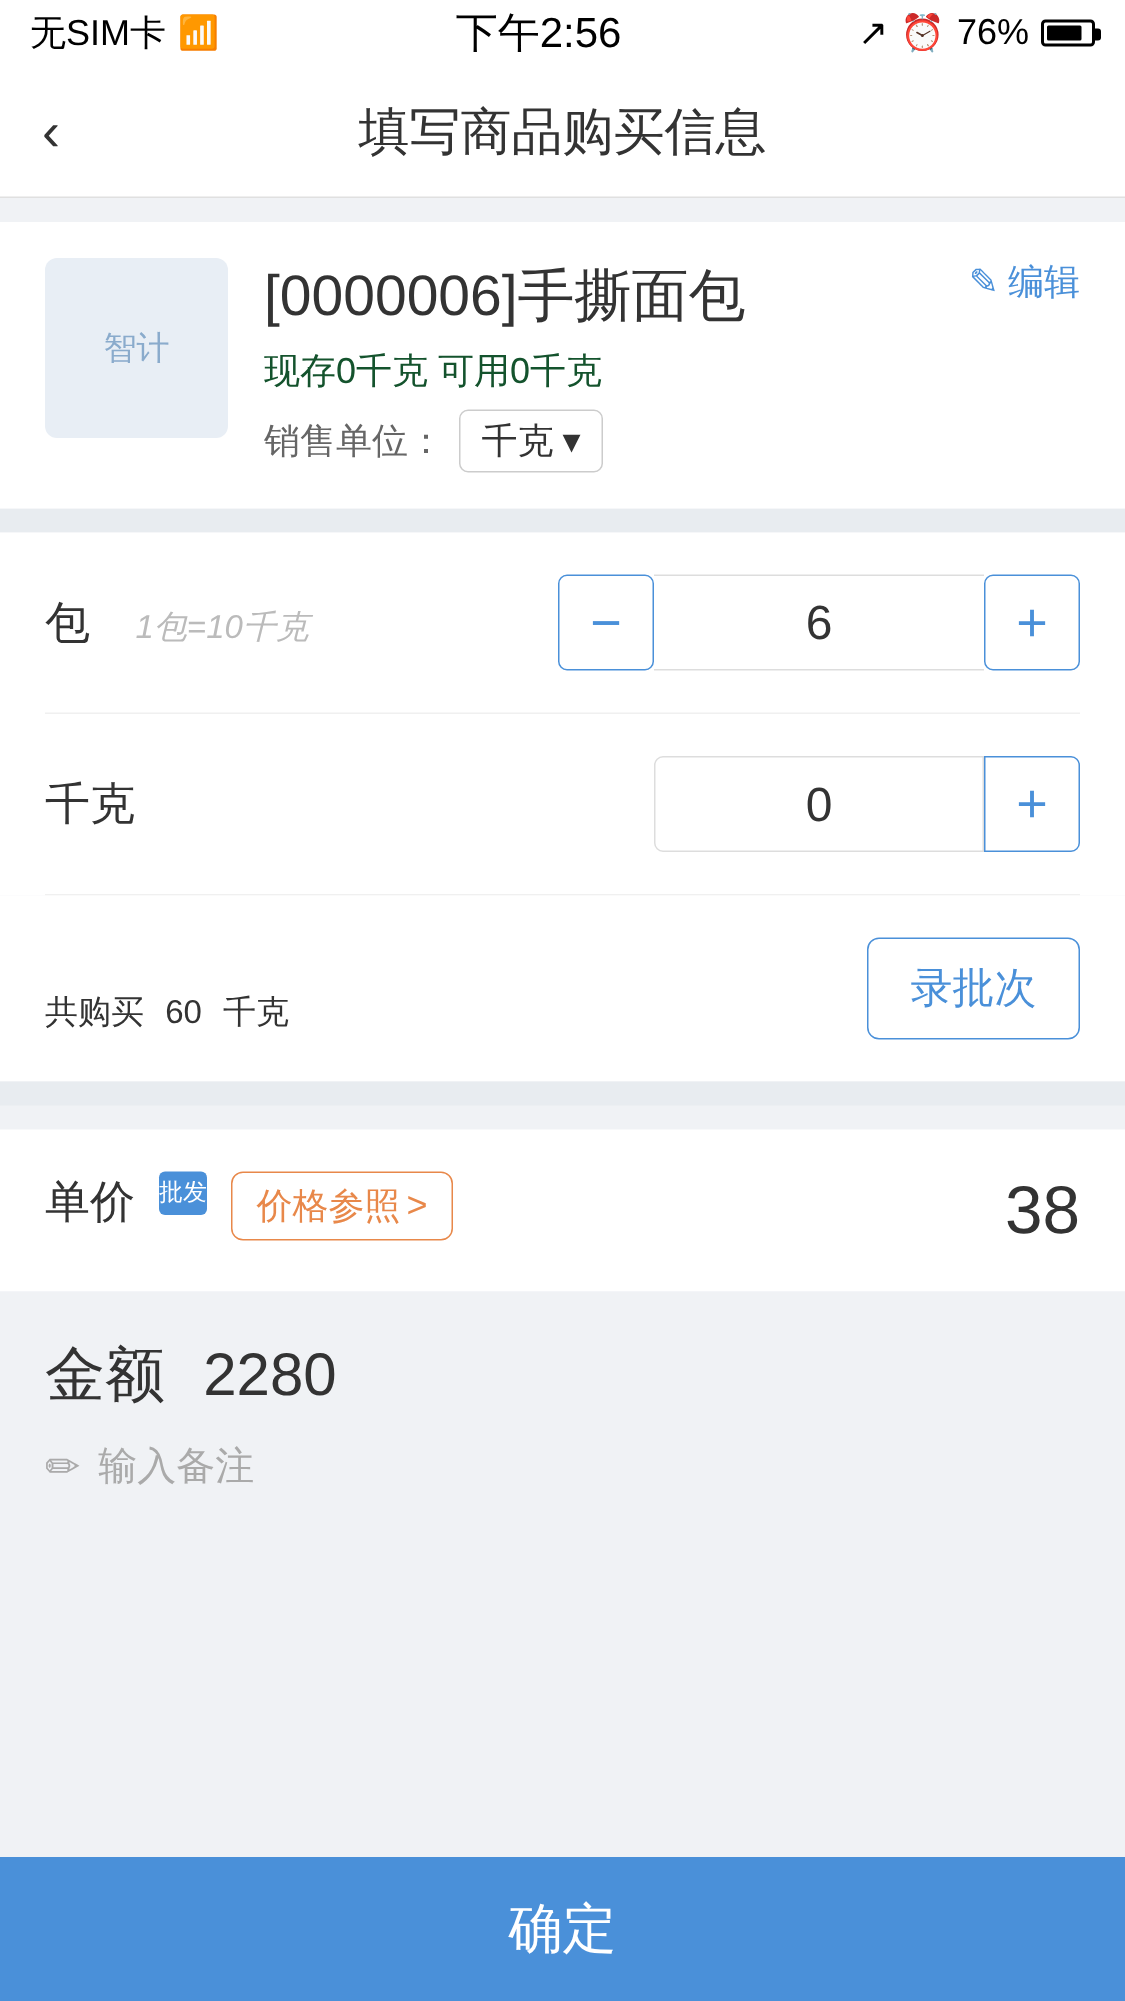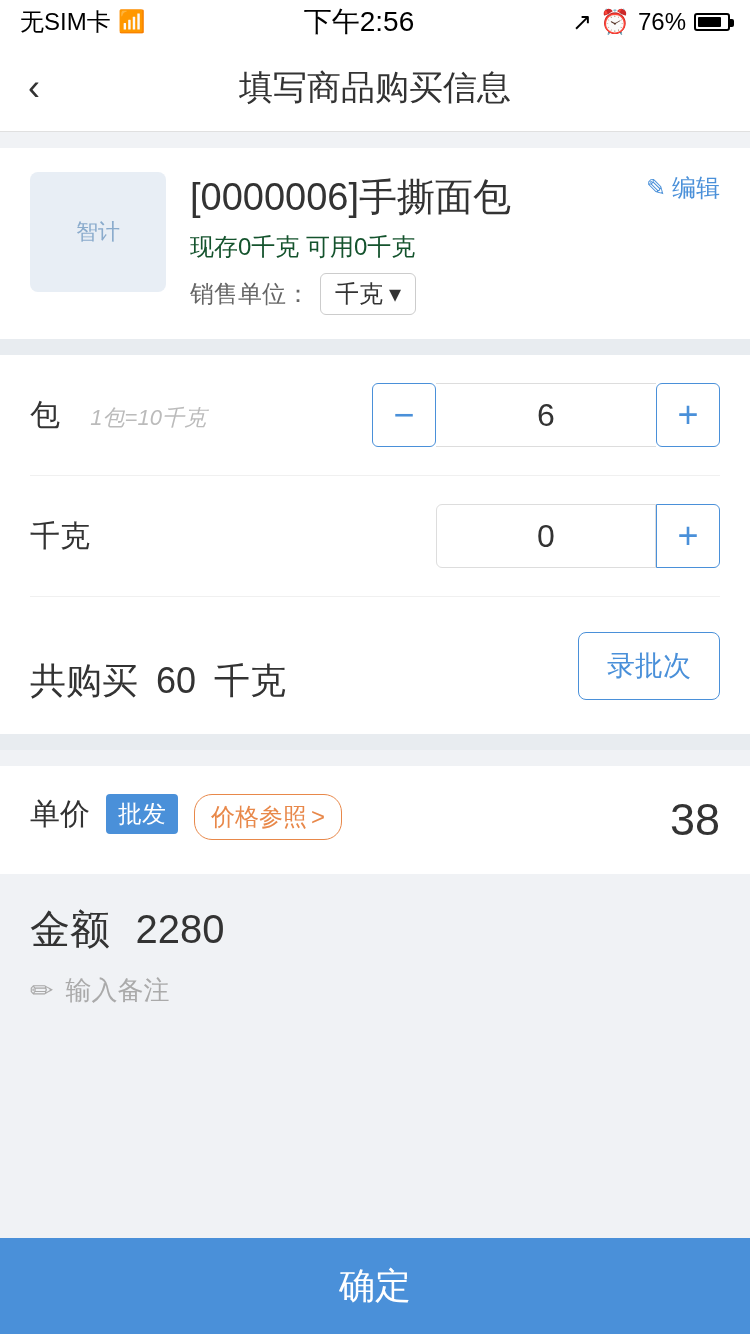--- a/index.html
+++ b/index.html
@@ -79,21 +79,21 @@
     
     .product-card {
       background: #fff;
       padding: 24px 30px;
       margin-top: 16px;
       display: flex;
       align-items: flex-start;
       gap: 24px;
     }
     .product-image {
-      width: 136px;
+      width: 122px;
       height: 120px;
       background: #e8eef5;
       border-radius: 8px;
       display: flex;
       align-items: center;
       justify-content: center;
       flex-shrink: 0;
       color: #8aabcc;
       font-size: 40px;
     }
@@ -211,21 +211,21 @@
     
     .summary-section {
       background: #fff;
       padding: 28px 30px;
       display: flex;
       align-items: center;
       justify-content: space-between;
       margin-top: 0;
     }
     .summary-text {
-      font-size: 36px;
+      font-size: 22px;
       color: #333;
       margin-top: 32px;
     }
     .summary-text span {
       color: #333;
       font-weight: 500;
     }
     .batch-btn {
       border: 1.5px solid #4a90d9;
       border-radius: 8px;
@@ -245,27 +245,27 @@
       align-items: flex-start;
       gap: 16px;
     }
     .price-label {
       font-size: 30px;
       color: #333;
     }
     .price-tag {
       background: #4a90d9;
       color: #fff;
-      font-size: 24px;
-      padding: 4px 12px;
+      font-size: 16px;
+      padding: 4px 0;
       border-radius: 4px;
     }
     .price-ref-btn {
       border: 1.5px solid #e8884a;
-      border-radius: 18px;
+      border-radius: 8px;
       padding: 6px 16px;
       color: #e8884a;
       font-size: 24px;
       display: flex;
       align-items: center;
       gap: 4px;
       background: #fff;
       cursor: pointer;
     }
     .price-value {

